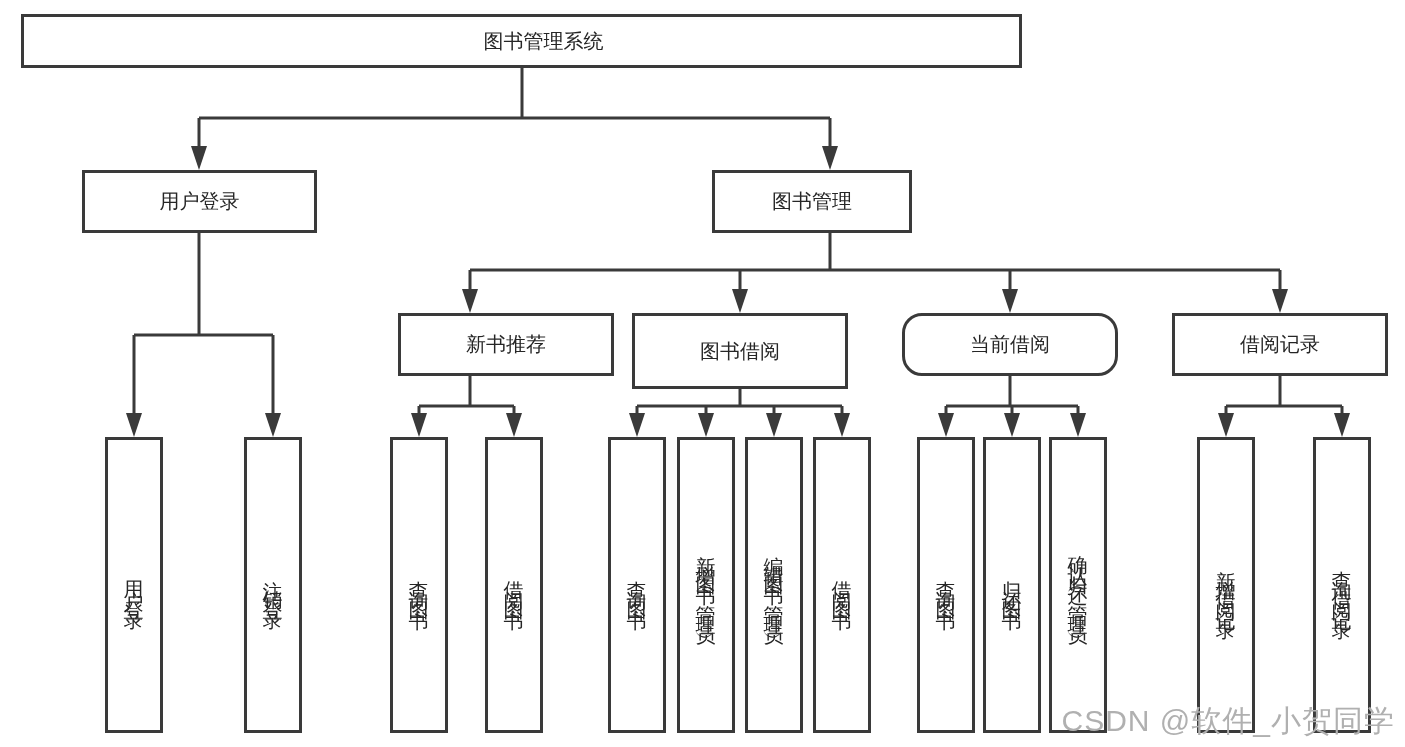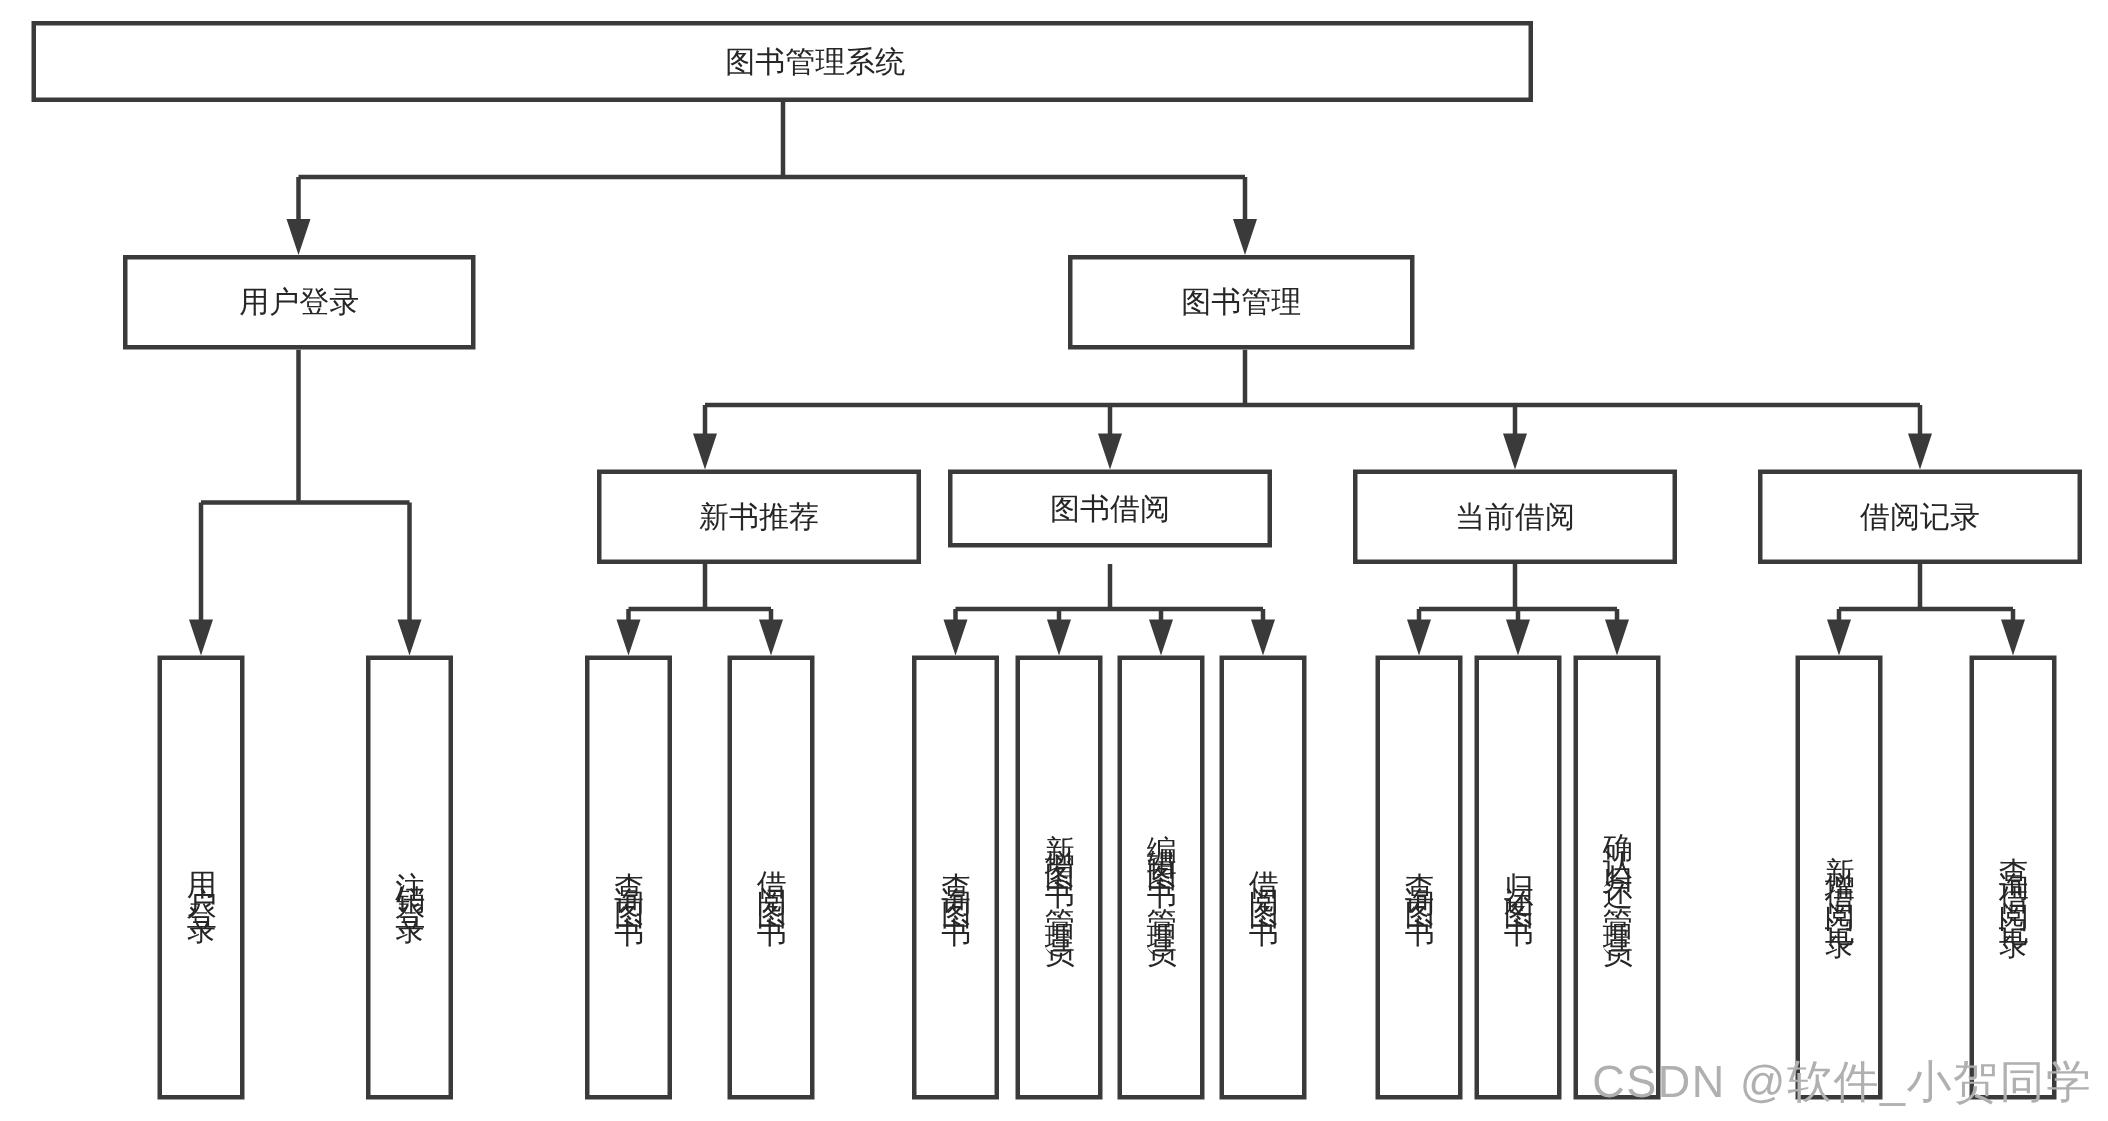--- a/index.html
+++ b/index.html
@@ -120,25 +120,25 @@
       M938 413 L954 413 L946 437 Z
       M1004 413 L1020 413 L1012 437 Z
       M1070 413 L1086 413 L1078 437 Z
       M1218 413 L1234 413 L1226 437 Z
       M1334 413 L1350 413 L1342 437 Z"></path>
   </svg>
 
   <div class="node" style="left:21px; top:14px; width:1001px; height:54px;padding-left:44px;">图书管理系统</div>
 
   <div class="node" style="left:82px; top:170px; width:235px; height:63px;">用户登录</div>
-  <div class="node" style="left:712px; top:170px; width:231px; height:63px;">图书管理</div>
+  <div class="node" style="left:712px; top:170px; width:200px; height:63px;">图书管理</div>
 
   <div class="node" style="left:362px; top:313px; width:216px; height:63px;margin-left:36px;">新书推荐</div>
-  <div class="node" style="left:632px; top:313px; width:216px; height:52px;">图书借阅</div>
-  <div class="node" style="left:902px; top:313px; width:216px; height:63px;">当前借阅</div>
+  <div class="node" style="left:632px; top:313px; width:216px; height:76px;">图书借阅</div>
+  <div class="node" style="left:902px; top:313px; width:216px; height:63px;border-radius:20px;">当前借阅</div>
   <div class="node" style="left:1172px; top:313px; width:216px; height:63px;">借阅记录</div>
 
   <div class="node leaf" style="left:105px; top:437px; width:58px; height:296px;">
     <span>用户登录</span>
   </div>
   <div class="node leaf" style="left:244px; top:437px; width:58px; height:296px;">
     <span>注销登录</span>
   </div>
 
   <div class="node leaf" style="left:390px; top:437px; width:58px; height:296px;">

